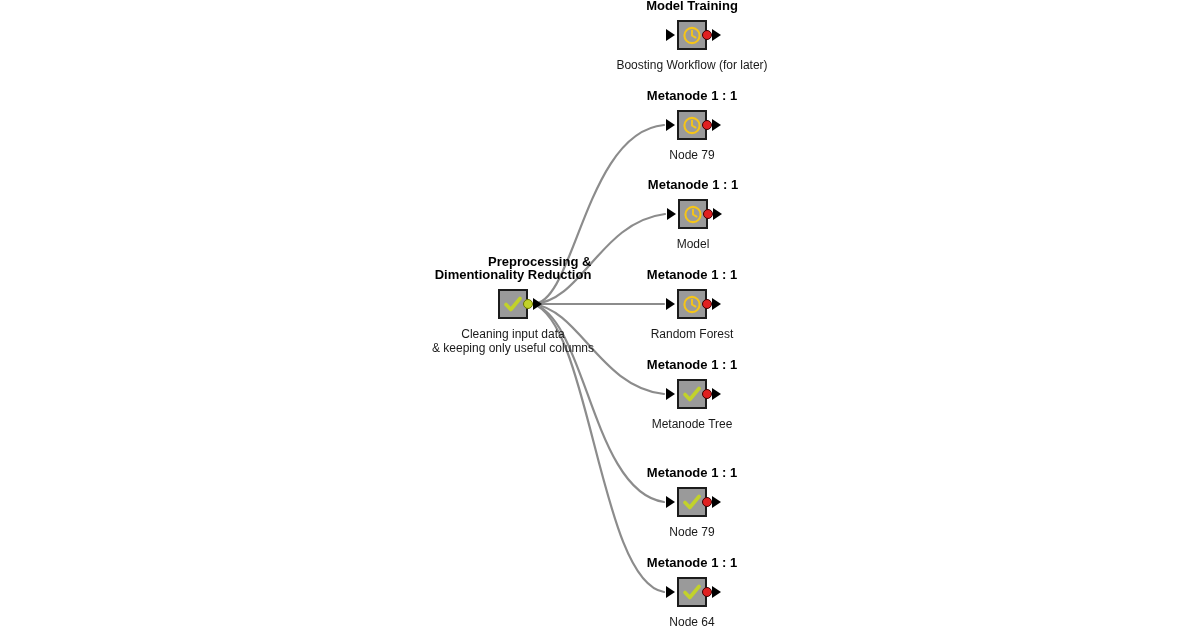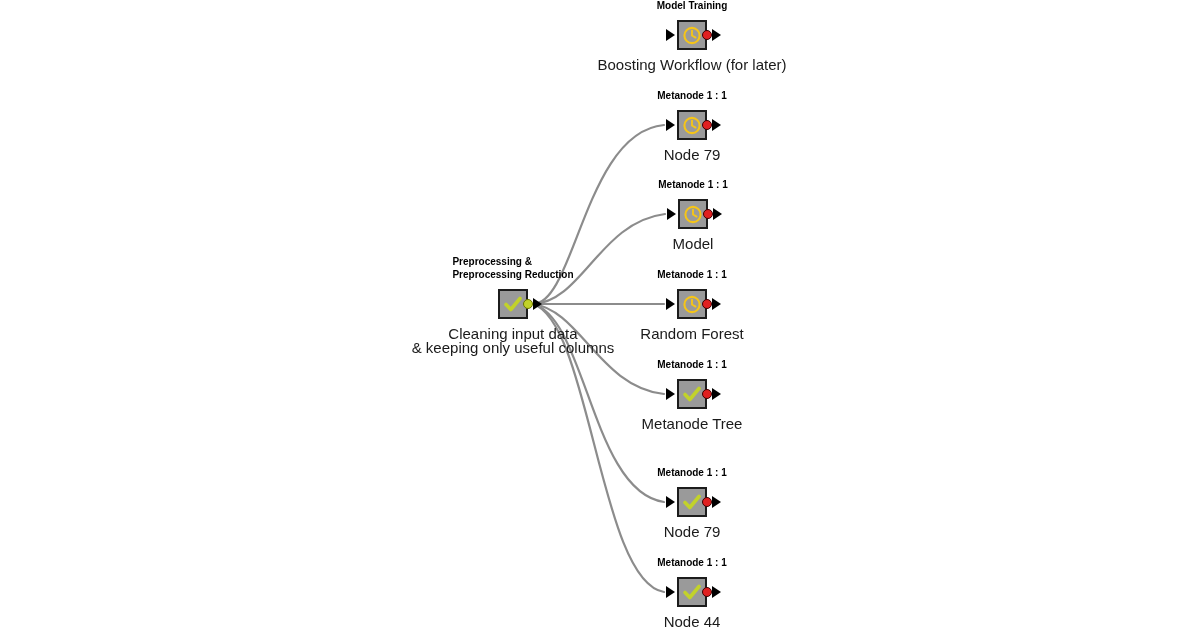--- a/index.html
+++ b/index.html
@@ -41,34 +41,34 @@
     width: 0;
     height: 0;
   }
 
   .node-title {
     position: absolute;
     left: 50%;
     transform: translateX(-50%);
     bottom: 23px;
     white-space: nowrap;
-    font-size: 10px;
+    font-size: 13px;
     font-weight: bold;
     line-height: 13px;
-    text-align: left;
+    text-align: right;
     color: #000;
   }
 
   .node-sub {
     position: absolute;
     left: 50%;
     transform: translateX(-50%);
     top: 23px;
     white-space: nowrap;
-    font-size: 15px;
+    font-size: 12px;
     font-weight: normal;
     line-height: 14px;
     text-align: center;
     color: #1a1a1a;
   }
 
   
   .node-box {
     position: absolute;
     left: -15px;
@@ -139,21 +139,21 @@
       <path d="M 533 304 L 664 304"></path>
       <path d="M 533 304 C 580 310, 600 387, 664 394"></path>
       <path d="M 533 304 C 586 318, 592 492, 664 502"></path>
       <path d="M 533 304 C 590 322, 600 582, 664 592"></path>
     </g>
   </svg>
 
   <div class="node-group" style="left:513px; top:304px;">
     <div class="node-title">
       <div>Preprocessing &amp;</div>
-      <div>Preprocessing Reduction</div>
+      <div>Dimentionality Reduction</div>
     </div>
     <div class="node-box"></div>
     <svg class="icon-svg" viewBox="0 0 30 30">
       <path d="M 8 15.5 L 12.8 20.5 L 22 9.5" fill="none" stroke="#c2d22a" stroke-width="3.6" stroke-linecap="round" stroke-linejoin="round"></path>
     </svg>
     <div class="port-out-dot olive"></div>
     <div class="port-out-arrow"></div>
     <div class="node-sub">
       <div>Cleaning input data</div>
       <div>&amp; keeping only useful columns</div>
@@ -238,16 +238,16 @@
 
   <div class="node-group" style="left:692px; top:592px;">
     <div class="node-title">Metanode 1 : 1</div>
     <div class="port-in"></div>
     <div class="node-box"></div>
     <svg class="icon-svg" viewBox="0 0 30 30">
       <path d="M 8 15.5 L 12.8 20.5 L 22 9.5" fill="none" stroke="#c2d22a" stroke-width="3.6" stroke-linecap="round" stroke-linejoin="round"></path>
     </svg>
     <div class="port-out-dot"></div>
     <div class="port-out-arrow"></div>
-    <div class="node-sub">Node 44</div>
+    <div class="node-sub">Node 64</div>
   </div>
 
 </div>
 
 </body></html>

